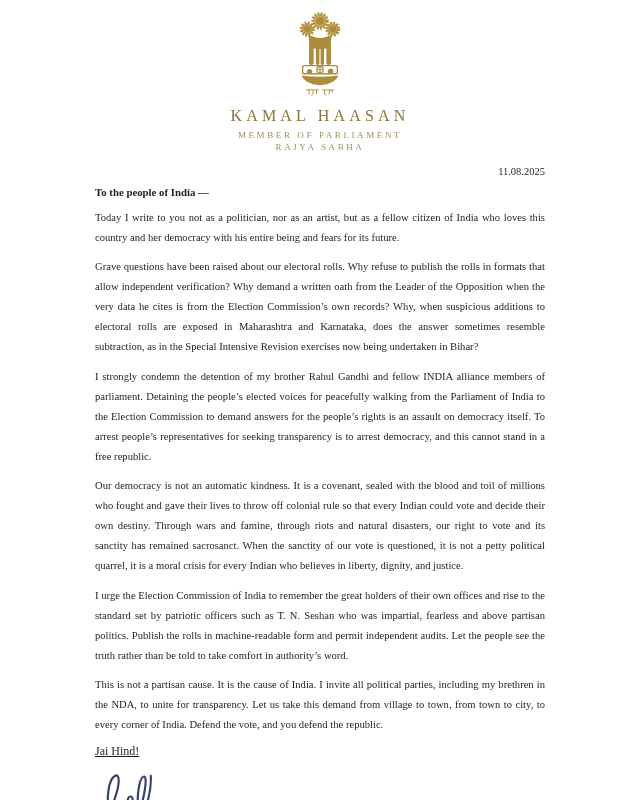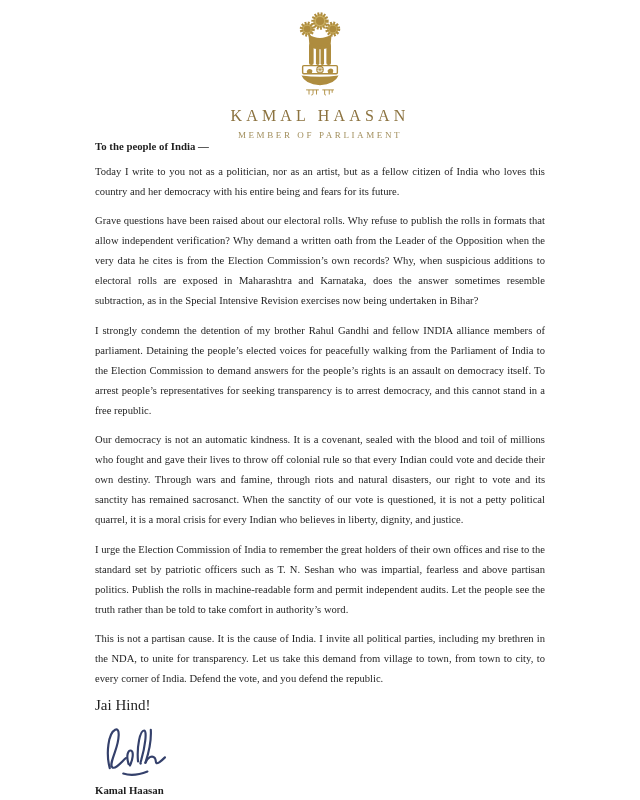--- a/index.html
+++ b/index.html
@@ -20,23 +20,23 @@
   .abacus{fill:#ffffff;stroke:var(--gold,#ae8c3e);stroke-width:2.4;}
   .lh-name{
     margin-top:9px;font-size:16px;letter-spacing:4.2px;
     color:var(--name-color,#8c7340);font-weight:400;
   }
   .lh-role{margin-top:5px;font-size:9px;letter-spacing:2.6px;color:var(--subtitle-color,#a28f5d);}
   .lh-house{margin-top:2px;font-size:9px;letter-spacing:2.6px;color:var(--subtitle-color,#a28f5d);}
 
   
   .date{margin-top:14px;text-align:right;font-size:10.5px;}
-  .salutation{font-size:10.8px;font-weight:bold;}
+  .salutation{margin-top:9px;font-size:10.8px;font-weight:bold;}
   .body-para{font-size:10.6px;line-height:20px;text-align:justify;margin:9.5px 0;}
-  .single-line{font-size:15px;line-height:13.3px;margin:9.5px 0;}
+  .single-line{font-size:12px;line-height:13.3px;margin:9.5px 0;text-decoration:underline;}
 
   
   .signature{margin:2px 0 0 4px;height:60px;}
   .sig-stroke{stroke:var(--ink,#34406b);fill:none;stroke-width:3.2;stroke-linecap:round;stroke-linejoin:round;}
   .sig-name{font-size:10.8px;font-weight:bold;margin-top:3px;}
   .sig-title{font-size:10.8px;margin-top:2px;}
 
   
   .contact{
     margin-top:12px;border-top:2px solid #2a2a2a;padding-top:9px;
@@ -77,22 +77,24 @@
         <path class="gold-fill" d="M18 113 Q50 118 82 113 Q76 128 50 130 Q24 128 18 113 Z"></path>
 
         <g class="gold-stroke" stroke-width="1.6">
           <path d="M26 138 h22 M31 138 v8 M38 138 v6 q0 3 -3 3 M44 138 v8"></path>
           <path d="M54 138 h20 M58 138 v7 q0 2 2 2 M66 138 v8 M71 138 v5"></path>
         </g>
       </svg>
     </div>
     <div class="lh-name">KAMAL HAASAN</div>
     <div class="lh-role">MEMBER OF PARLIAMENT</div>
+    <div class="lh-house">RAJYA SABHA</div>
   </header>
 
+  <div class="date">11.08.2025</div>
 
   <div class="salutation">To the people of India —</div>
 
   <p class="body-para">Today I write to you not as a politician, nor as an artist, but as a fellow citizen of India who loves this country and her democracy with his entire being and fears for its future.</p>
   <p class="body-para">Grave questions have been raised about our electoral rolls. Why refuse to publish the rolls in formats that allow independent verification? Why demand a written oath from the Leader of the Opposition when the very data he cites is from the Election Commission’s own records? Why, when suspicious additions to electoral rolls are exposed in Maharashtra and Karnataka, does the answer sometimes resemble subtraction, as in the Special Intensive Revision exercises now being undertaken in Bihar?</p>
   <p class="body-para">I strongly condemn the detention of my brother Rahul Gandhi and fellow INDIA alliance members of parliament. Detaining the people’s elected voices for peacefully walking from the Parliament of India to the Election Commission to demand answers for the people’s rights is an assault on democracy itself. To arrest people’s representatives for seeking transparency is to arrest democracy, and this cannot stand in a free republic.</p>
   <p class="body-para">Our democracy is not an automatic kindness. It is a covenant, sealed with the blood and toil of millions who fought and gave their lives to throw off colonial rule so that every Indian could vote and decide their own destiny. Through wars and famine, through riots and natural disasters, our right to vote and its sanctity has remained sacrosanct. When the sanctity of our vote is questioned, it is not a petty political quarrel, it is a moral crisis for every Indian who believes in liberty, dignity, and justice.</p>
   <p class="body-para">I urge the Election Commission of India to remember the great holders of their own offices and rise to the standard set by patriotic officers such as T. N. Seshan who was impartial, fearless and above partisan politics. Publish the rolls in machine-readable form and permit independent audits. Let the people see the truth rather than be told to take comfort in authority’s word.</p>
   <p class="body-para">This is not a partisan cause. It is the cause of India. I invite all political parties, including my brethren in the NDA, to unite for transparency. Let us take this demand from village to town, from town to city, to every corner of India. Defend the vote, and you defend the republic.</p>
 

